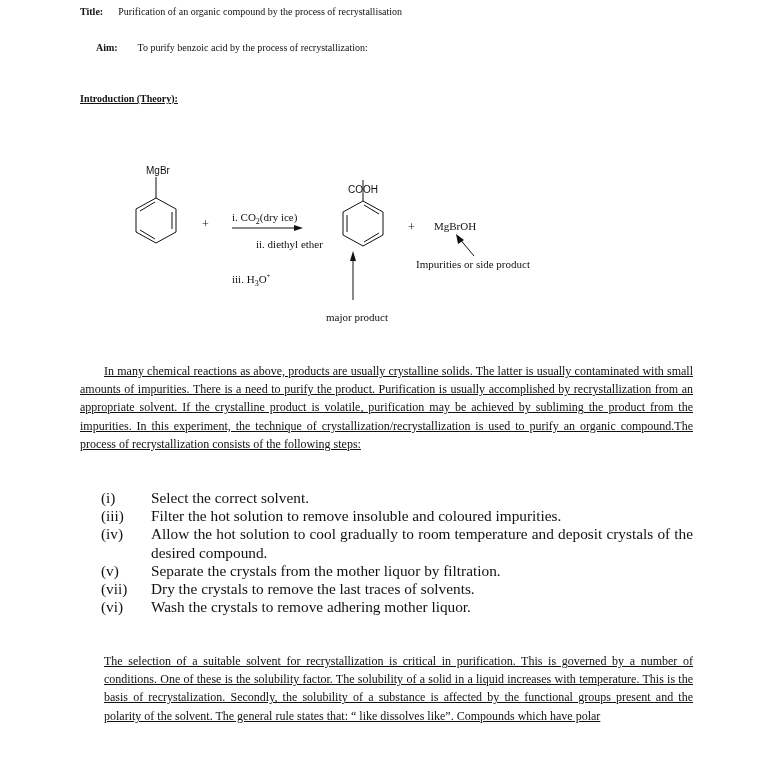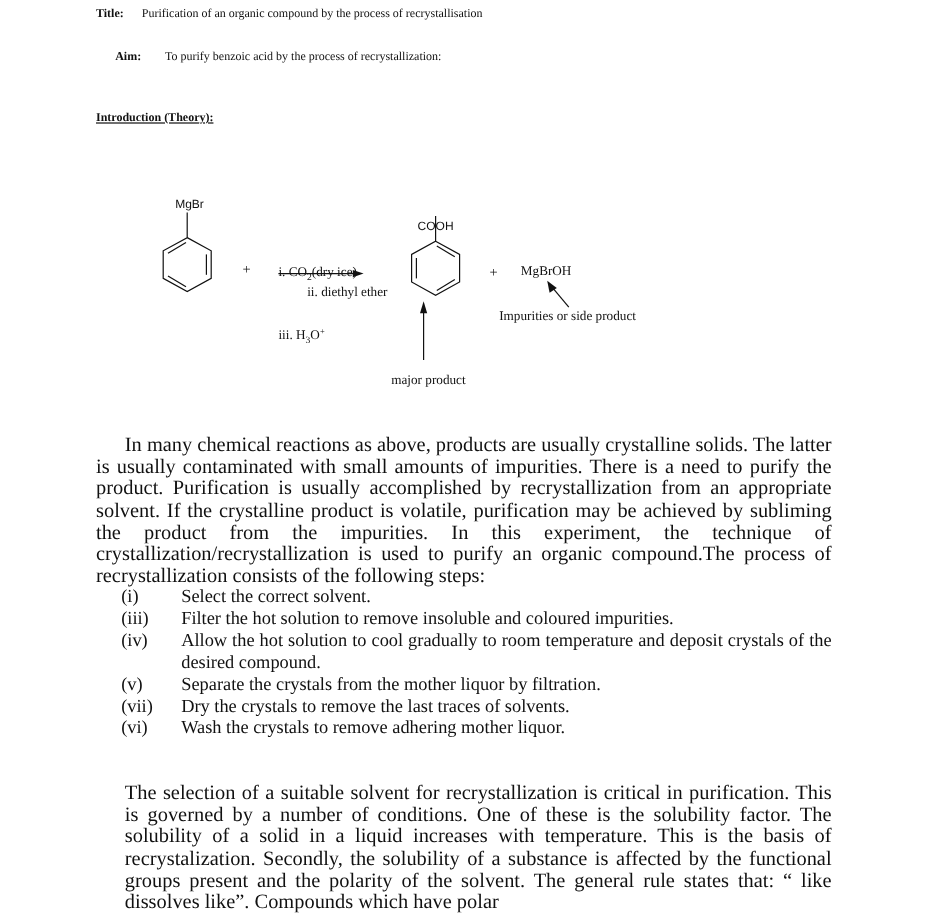--- a/index.html
+++ b/index.html
@@ -5,21 +5,21 @@
   html, body { margin:0; padding:0; background:#ffffff; }
   body { width:773px; height:768px; position:relative; overflow:hidden;
          font-family:"Liberation Serif", "DejaVu Serif", serif; color:#111; }
   .abs { position:absolute; }
   .hdr { font-size:10px; line-height:18px; white-space:nowrap; }
   .hdr b { font-weight:bold; }
   .intro-h { font-size:10px; font-weight:bold;text-decoration:underline; }
   .scheme svg { position:absolute; left:0; top:0; }
   .sans-lbl { font-family:"Liberation Sans", "DejaVu Sans", sans-serif; font-size:10px; }
   .serif-sm { font-size:11px; white-space:nowrap; }
-  .para { font-size:17px; line-height:18.2px; text-align:justify; text-align-last:left; }
+  .para { font-size:12px; line-height:18.2px; text-align:justify; text-align-last:left;text-decoration:underline; }
   .steps { font-size:15.3px; line-height:18.2px; }
   .step { display:flex; }
   .step .num { width:50px; flex:none; }
   .step .txt { flex:1; text-align:justify; text-align-last:left; }
 </style>
 </head>
 <body>
 
 <div class="abs hdr" style="left:80px; top:3px;">
   <b>Title:</b>
@@ -59,21 +59,21 @@
     <line x1="353" y1="300" x2="353" y2="257" stroke="#111" stroke-width="1"></line>
     <polygon points="353,251 350,261 356,261" fill="#111"></polygon>
 
     <line x1="474" y1="256" x2="459" y2="238" stroke="#111" stroke-width="1"></line>
     <polygon points="456,234 458,244 464,240" fill="#111"></polygon>
   </svg>
 
   <div class="abs sans-lbl" style="left:146px; top:165px;">MgBr</div>
   <div class="abs serif-sm" style="left:202px; top:217px; font-size:12px;">+</div>
 
-  <div class="abs serif-sm" style="left:232px; top:221px;">
+  <div class="abs serif-sm" style="left:232px; top:211px;">
     <span>i. CO</span><sub style="font-size:8px;">2</sub><span>(dry ice)</span>
   </div>
   <div class="abs serif-sm" style="left:232px; top:238px;margin-left:24px;">ii. diethyl ether</div>
   <div class="abs serif-sm" style="left:232px; top:272px;">
     <span>iii. H</span><sub style="font-size:8px;">3</sub><span>O</span><sup style="font-size:7px;">+</sup>
   </div>
 
   <div class="abs sans-lbl" style="left:348px; top:184px;">COOH</div>
   <div class="abs serif-sm" style="left:408px; top:220px; font-size:12px;">+</div>
   <div class="abs serif-sm" style="left:434px; top:220px;">MgBrOH</div>

